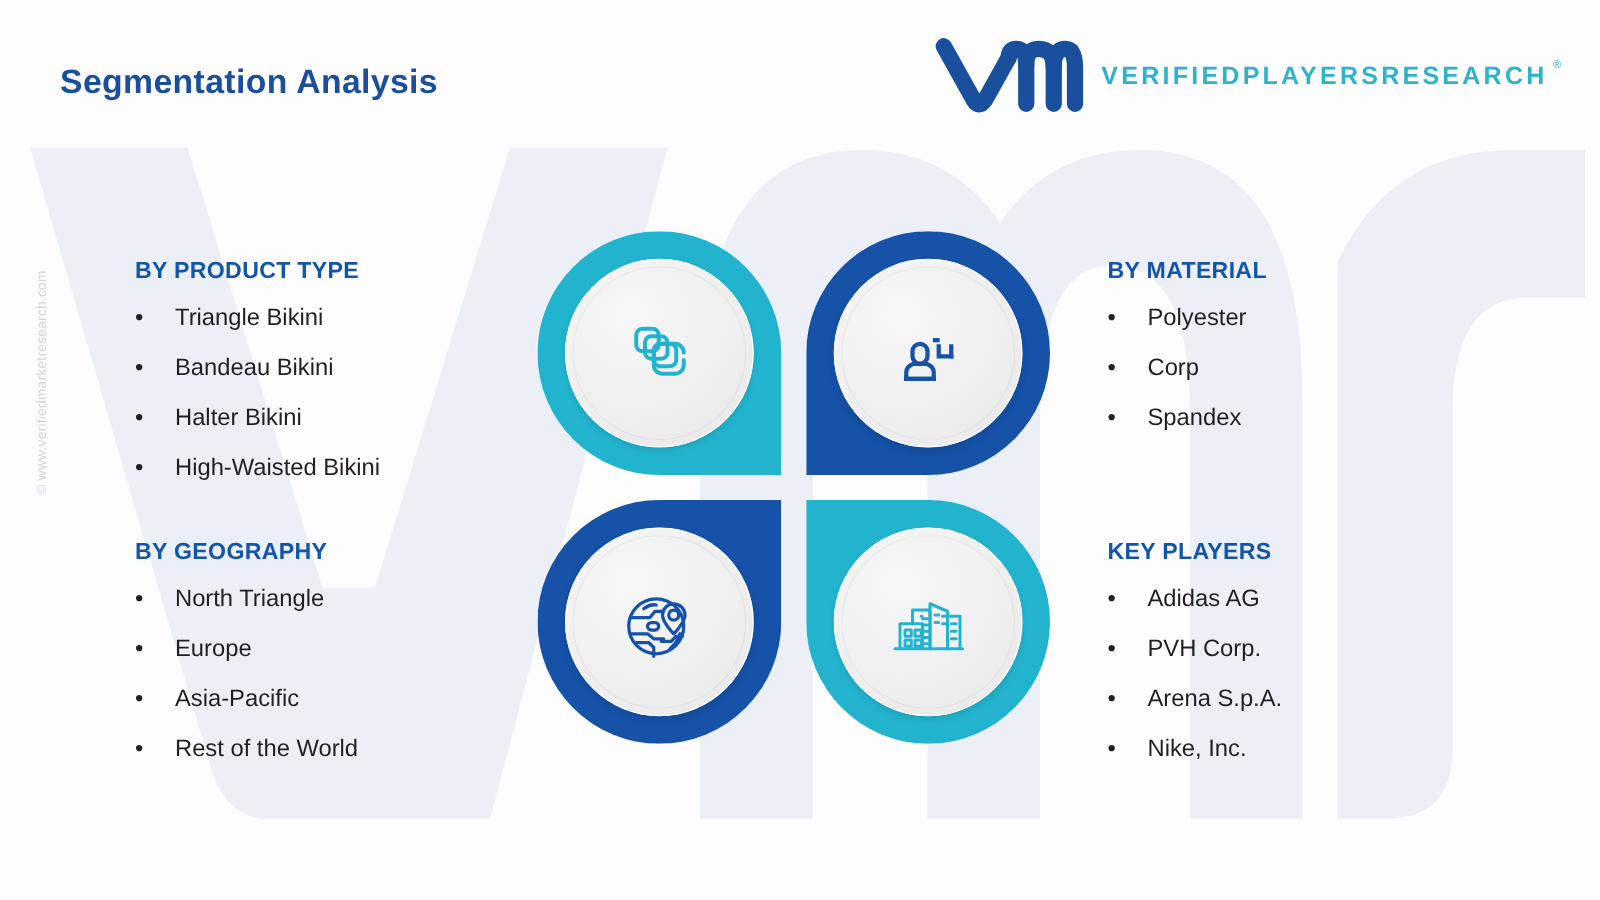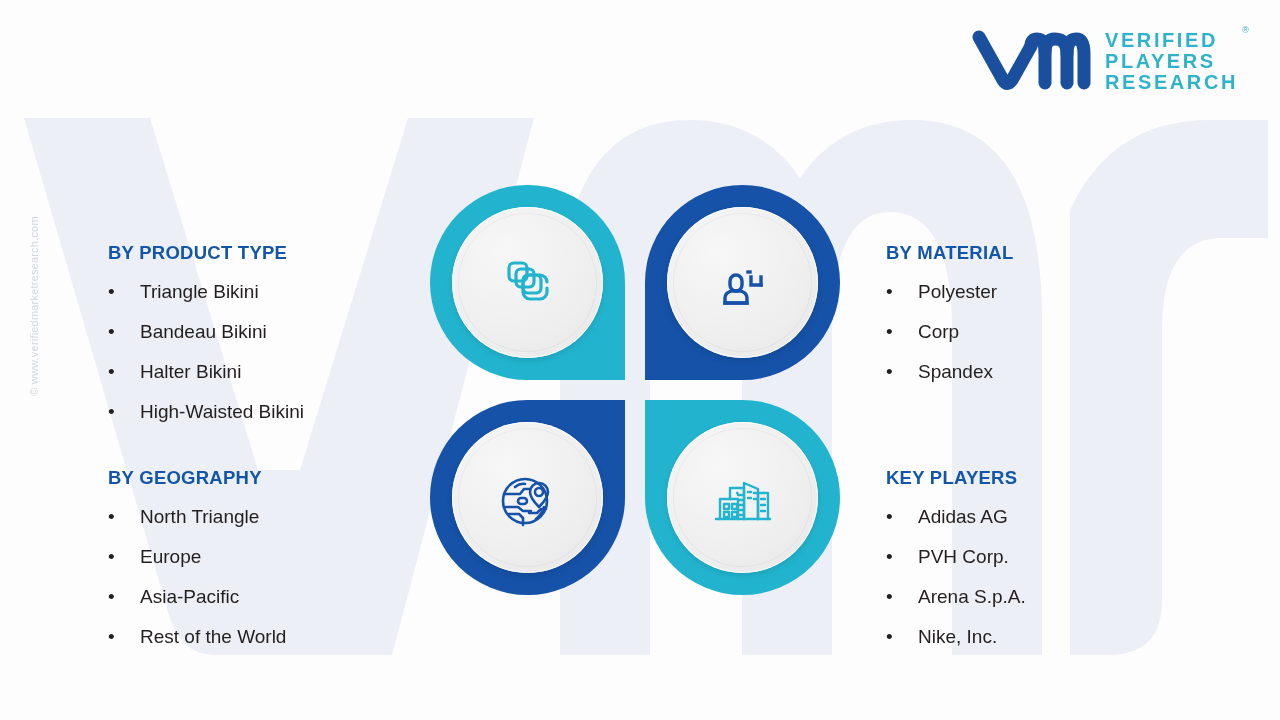--- a/index.html
+++ b/index.html
@@ -57,41 +57,41 @@
   }
 
   
   #logo {
     position:absolute;
     right:42px; top:30px;
     display:flex; align-items:center; gap:14px;
   }
   #logo-mark { display:block; }
   #logo-text {
-    display:flex; flex-direction:column;
+    display:flex; flex-direction:row;
     line-height:1.04;
     position:relative;
   }
   #logo-text span {
     font-size:20px;
     font-weight:bold;
     letter-spacing:2.6px;
     color:#2fb3c9;
   }
   #logo-reg {
     position:absolute;
     right:-11px; top:-4px;
     font-size:9px !important;
     letter-spacing:0 !important;
     font-weight:normal !important;
     color:#2fb3c9 !important;
   }
 
   
-  .col { position:absolute; width:330px;margin-top:37px; }
+  .col { position:absolute; width:330px; }
   .block-top { top:205px; }
 
   .seg-title {
     font-size:18.5px;
     font-weight:bold;
     color:#1356a8;
     letter-spacing:.25px;
     margin-bottom:18px;
   }
   .seg-list { list-style:none; }
@@ -173,20 +173,21 @@
                L742 330 Q742 212 684 212 Q650 212 650 320 L650 655 L560 655 Z"></path>
 
       <path d="M1070 210 Q1112 120 1210 120 L1268 120 L1268 238 L1222 238
                Q1162 238 1162 330 L1162 600 Q1162 655 1108 655 L1070 655 Z"></path>
     </g>
   </svg>
 
   <div id="side-watermark">© www.verifiedmarketresearch.com</div>
 
   <div id="header">
+    <div id="title-sub">Segmentation Analysis</div>
   </div>
 
   <div id="logo">
     <svg id="logo-mark" width="120" height="62" viewBox="0 0 120 62" aria-hidden="true">
       <g fill="none" stroke="#1a4f9e" stroke-width="13" stroke-linecap="round" stroke-linejoin="round">
         <path d="M8 7 L32 50 Q36 57 41 50 L60 16"></path>
         <path d="M60 16 Q60 9 66 9 Q74 9 74 22 L74 53"></path>
         <path d="M74 22 Q74 9 84 9 Q96 9 96 24 L96 53"></path>
         <path d="M96 24 Q96 9 105 9 Q113 9 113 24 L113 53"></path>
       </g>

